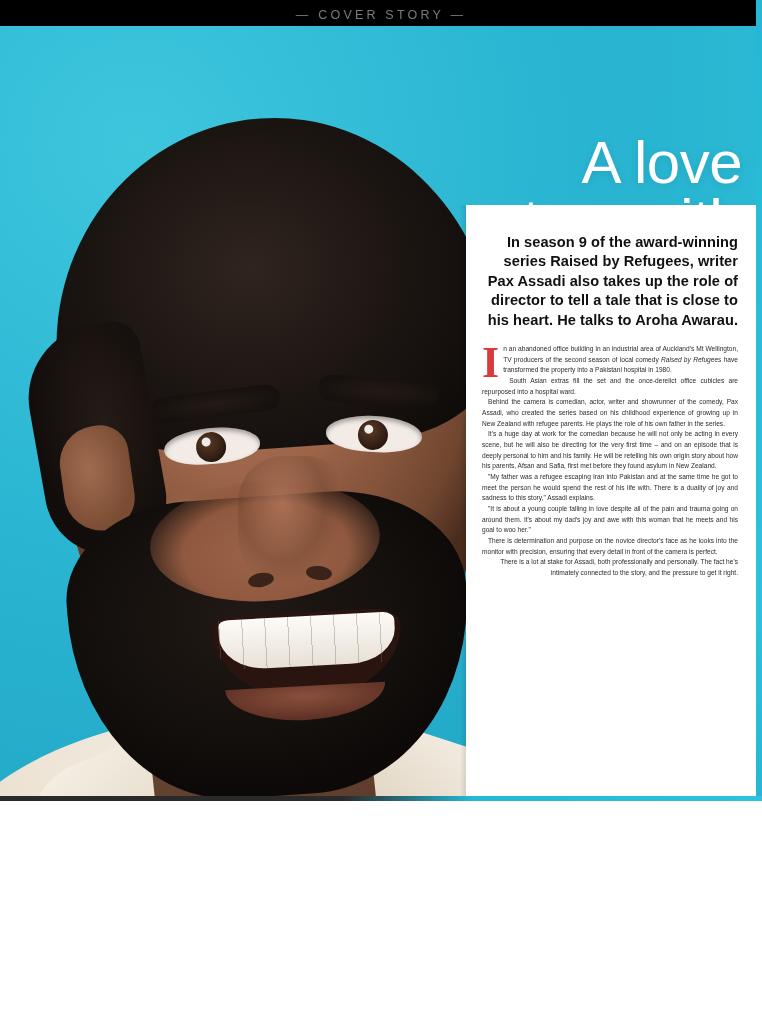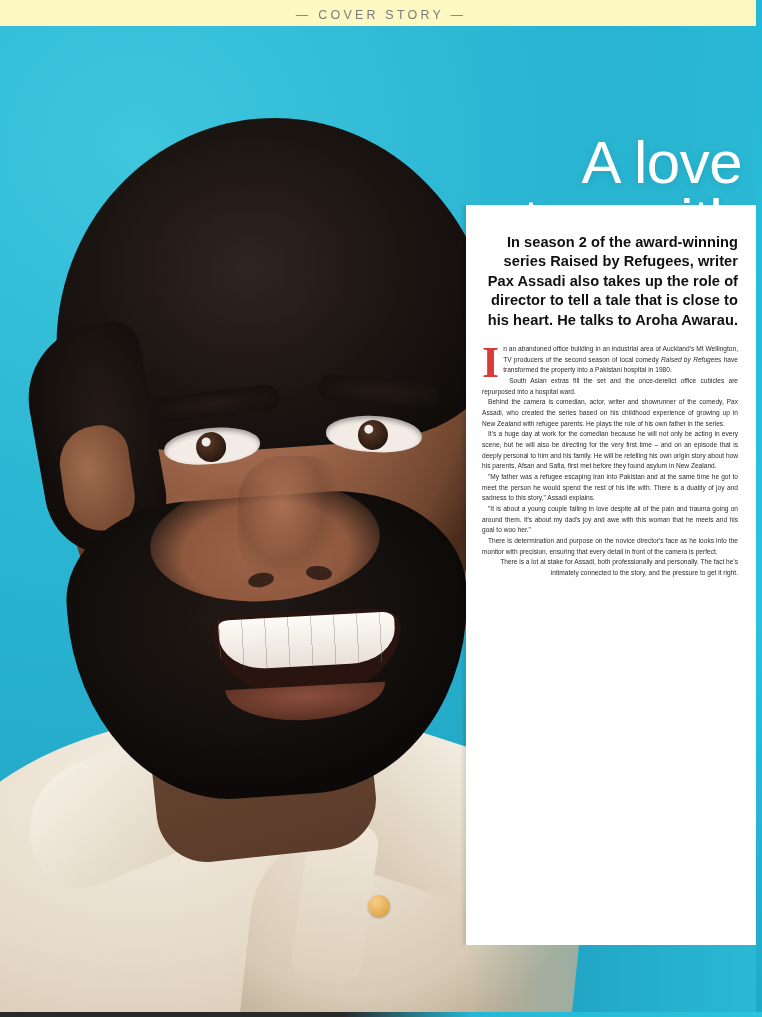--- a/index.html
+++ b/index.html
@@ -10,22 +10,22 @@
     background: #ffffff;
     font-family: "Liberation Sans", sans-serif;
     overflow: hidden;
     position: relative;
   }
 
   
   .page {
     position: absolute;
     left: 0; top: 0;
-    width: 762px; height: 1017px;
-    background: #fef9c3;
+    width: 762px; height: 801px;
+    background: #000000;
     overflow: hidden;
   }
 
   
   .edge-right {
     position: absolute; right: 0; top: 0;
     width: 6px; height: 1017px;
     background: linear-gradient(#25b8d6, #2bc3dd 60%, #1fa9c8);
   }
   .edge-bottom {
@@ -391,21 +391,21 @@
       <div class="photo-fade"></div>
     </div>
 
     <div class="headline">
       <span>A love</span>
       <span class="l2">story with</span>
     </div>
   </div>
 
   <div class="panel">
-    <p class="standfirst">In season 2 of the award-winning series Raised by Refugees, writer Pax Assadi also takes up the role of director to tell a tale that is close to his heart. He talks to Aroha Awarau.</p>
+    <p class="standfirst">In season 9 of the award-winning series Raised by Refugees, writer Pax Assadi also takes up the role of director to tell a tale that is close to his heart. He talks to Aroha Awarau.</p>
 
     <div class="body">
       <p class="first">
         <span class="dropcap">I</span><span>n an abandoned office building in an industrial area of Auckland's Mt Wellington, TV producers of the second season of local comedy </span><span class="it">Raised by Refugees</span><span> have transformed the property into a Pakistani hospital in 1980.</span>
       </p>
       <p>South Asian extras fill the set and the once-derelict office cubicles are repurposed into a hospital ward.</p>
       <p>Behind the camera is comedian, actor, writer and showrunner of the comedy, Pax Assadi, who created the series based on his childhood experience of growing up in New Zealand with refugee parents. He plays the role of his own father in the series.</p>
       <p>It's a huge day at work for the comedian because he will not only be acting in every scene, but he will also be directing for the very first time – and on an episode that is deeply personal to him and his family. He will be retelling his own origin story about how his parents, Afsan and Safia, first met before they found asylum in New Zealand.</p>
       <p>"My father was a refugee escaping Iran into Pakistan and at the same time he got to meet the person he would spend the rest of his life with. There is a duality of joy and sadness to this story," Assadi explains.</p>
       <p>"It is about a young couple falling in love despite all of the pain and trauma going on around them. It's about my dad's joy and awe with this woman that he meets and his goal to woo her."</p>

